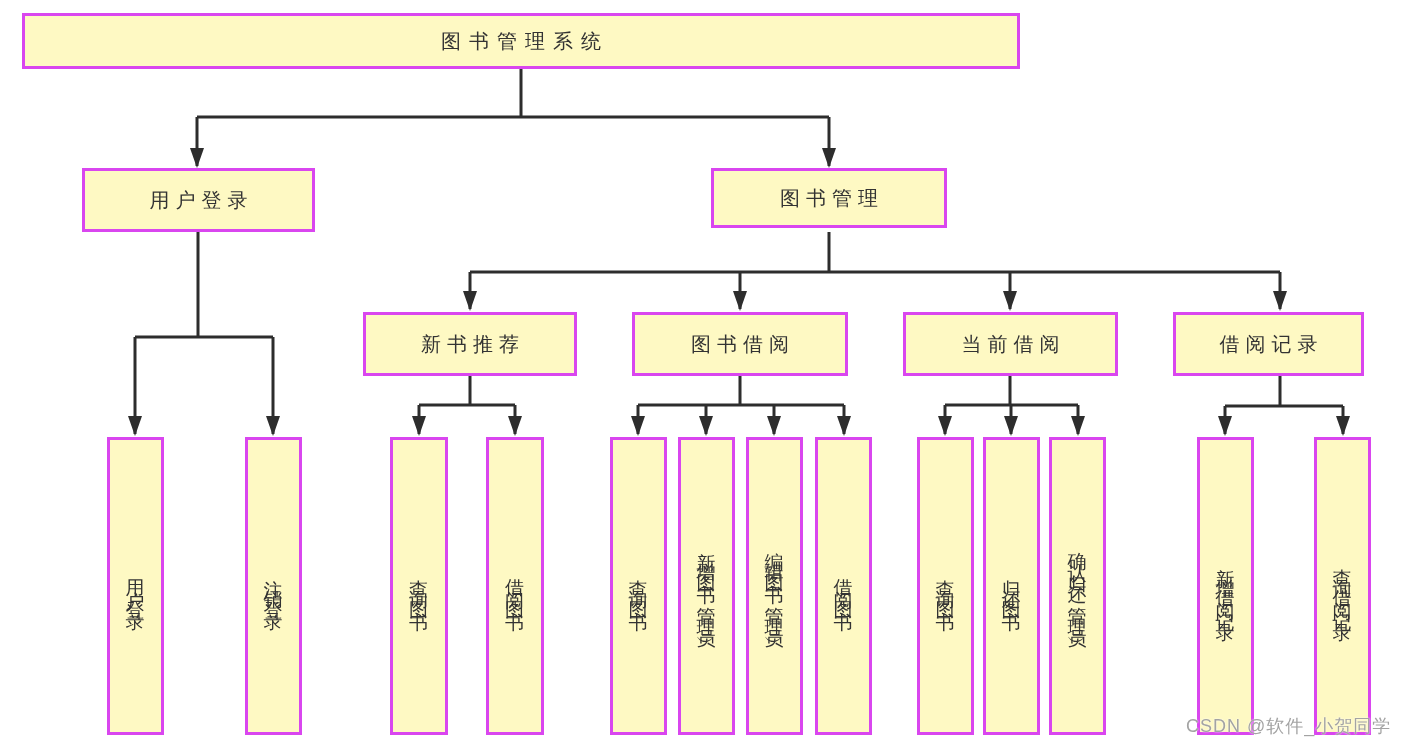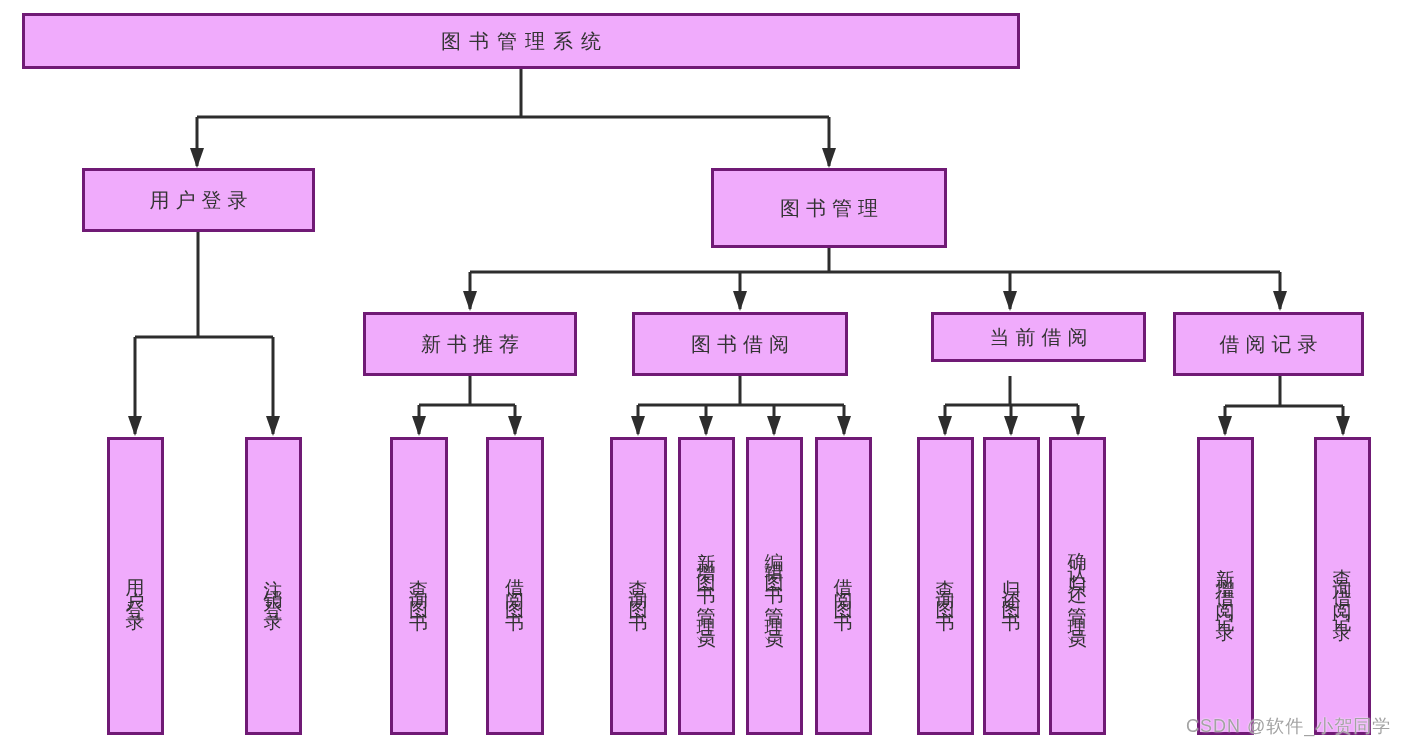--- a/index.html
+++ b/index.html
@@ -13,22 +13,22 @@
   }
   .connectors {
     position: absolute;
     left: 0; top: 0;
     width: 1405px; height: 747px;
     pointer-events: none;
   }
   .box {
     position: absolute;
     box-sizing: border-box;
-    border: 3px solid #701a75;
-    background: #f0abfc;
+    border: 3px solid #d946ef;
+    background: #fef9c3;
     display: flex;
     align-items: center;
     justify-content: center;
     color: #333333;
   }
   .hlabel {
     font-size: 20px;
     letter-spacing: 6px;
     text-indent: 6px;
     white-space: nowrap;
@@ -41,25 +41,25 @@
     font-size: 19px;
     line-height: 1;
     letter-spacing: 11px;
     color: #333333;
     white-space: nowrap;
   }
   
   .n-root   { left: 22px;   top: 13px;  width: 998px; height: 56px; }
   
   .n-login  { left: 82px;   top: 168px; width: 233px; height: 64px; }
-  .n-mgmt   { left: 711px;  top: 168px; width: 236px; height: 80px; justify-content: center; }
+  .n-mgmt   { left: 711px;  top: 168px; width: 236px; height: 60px; justify-content: center; }
   
   .n-rec    { left: 363px;  top: 312px; width: 214px; height: 64px; }
   .n-bor    { left: 632px;  top: 312px; width: 216px; height: 64px; align-items: center; }
-  .n-cur    { left: 903px;  top: 312px; width: 215px; height: 50px; margin-left: 28px; }
+  .n-cur    { left: 903px;  top: 312px; width: 215px; height: 64px; }
   .n-recs   { left: 1173px; top: 312px; width: 191px; height: 64px; }
   
   .leaf     { top: 437px; height: 298px; }
   .lf1  { left: 107px;  width: 57px; }
   .lf2  { left: 245px;  width: 57px; }
   .lf3  { left: 390px;  width: 58px; }
   .lf4  { left: 486px;  width: 58px; }
   .lf5  { left: 610px;  width: 57px; }
   .lf6  { left: 678px;  width: 57px; }
   .lf7  { left: 746px;  width: 57px; }

